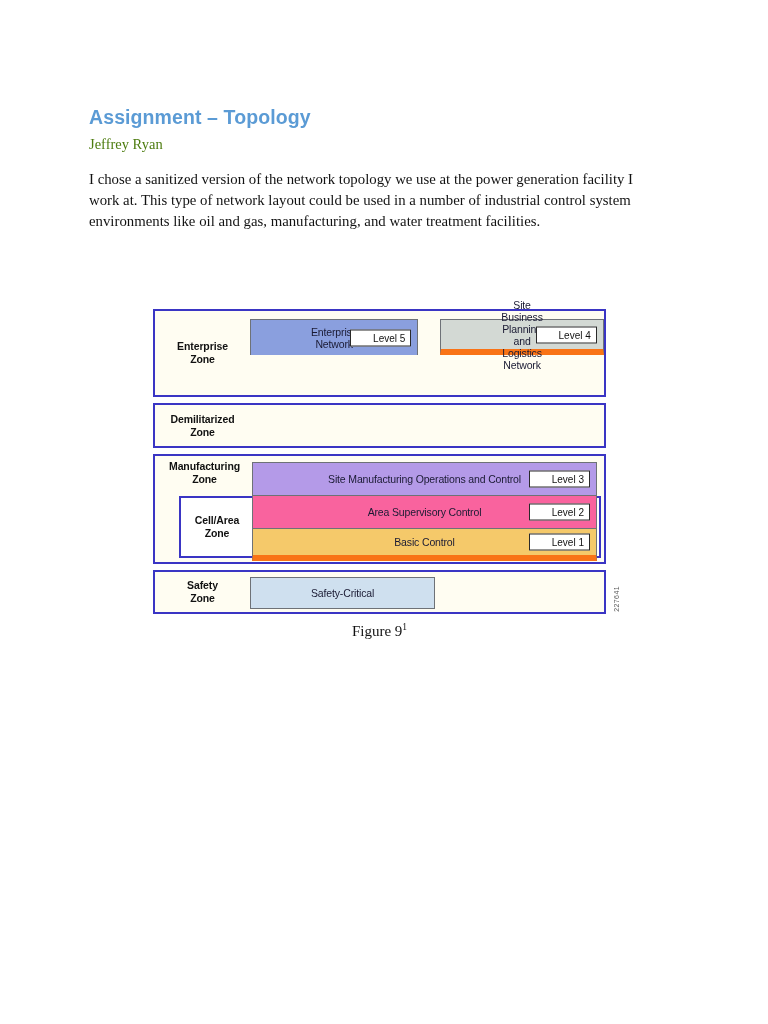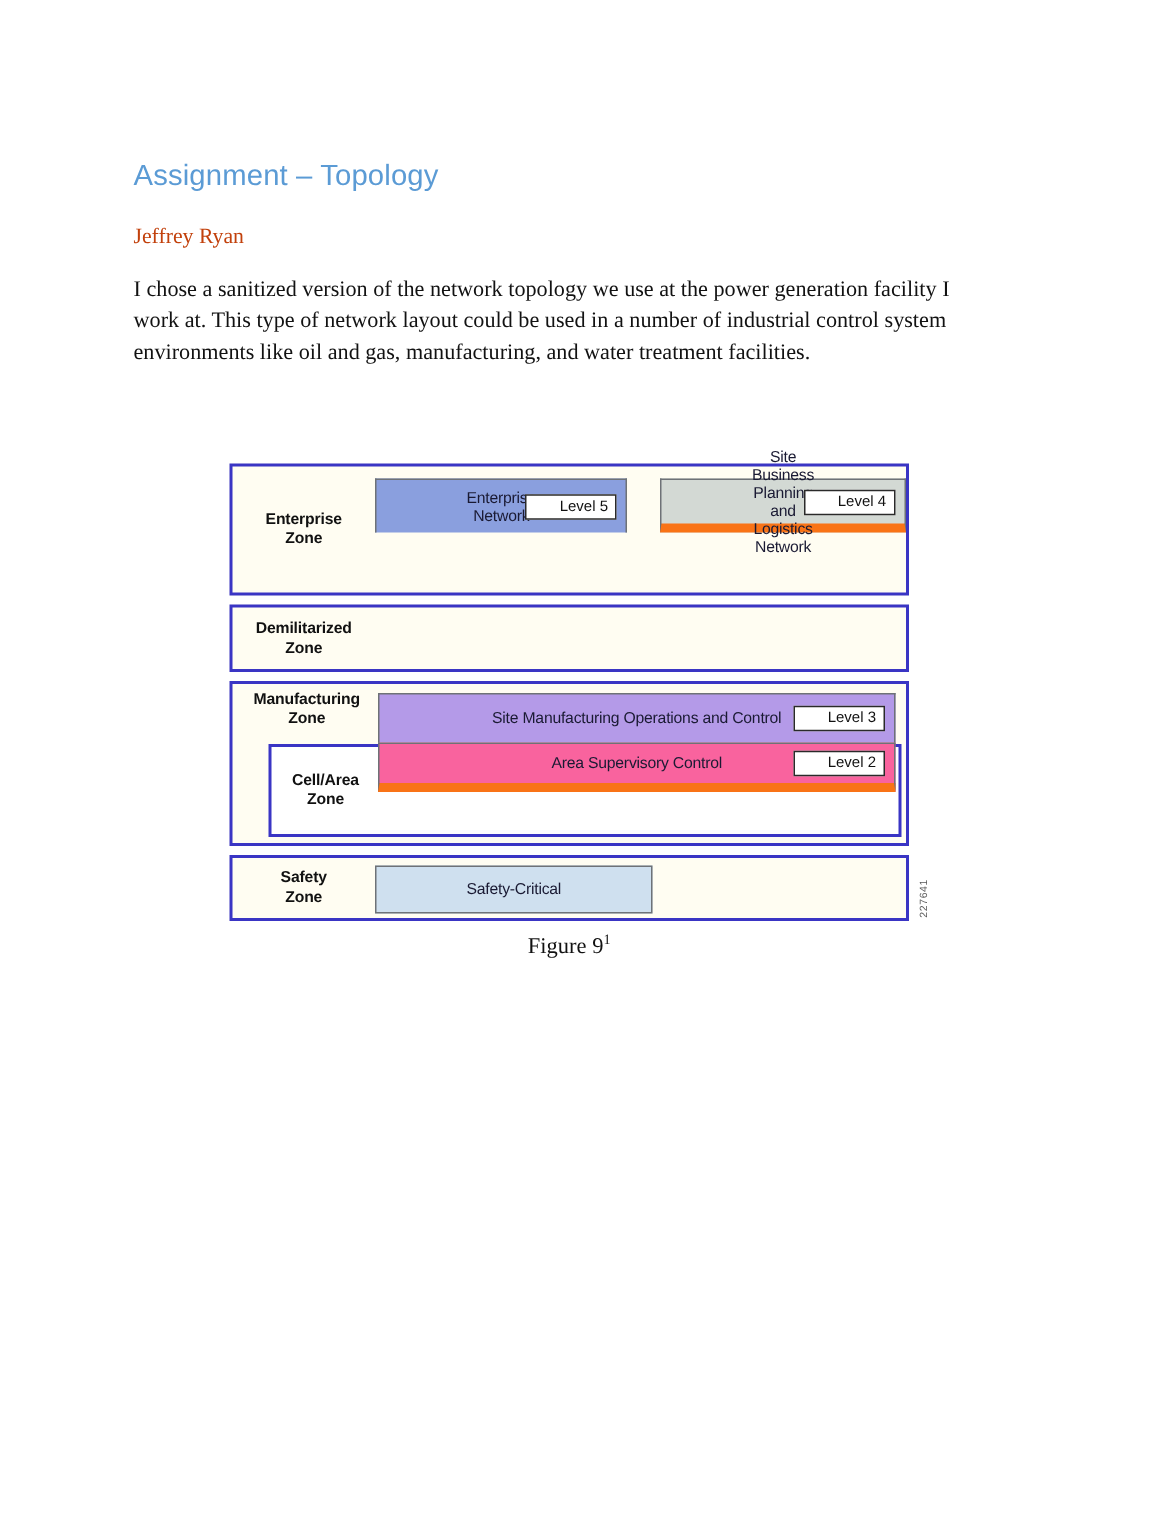--- a/index.html
+++ b/index.html
@@ -29,31 +29,31 @@
     position: absolute;
     left: 89px;
     top: 105px;
     width: 565px;
   }
 
   
   .doc-title {
     font-family: "Liberation Sans", "DejaVu Sans", sans-serif;
     font-size: 19.5px;
-    font-weight: 400;
+    font-weight: 700;
     color: #5b9bd5;
     letter-spacing: 0.1px;
-    margin: 0 0 20px 0;
+    margin: 0 0 6px 0;
     line-height: 1.25;
   }
 
   .byline {
     font-family: "Liberation Serif", "DejaVu Serif", serif;
     font-size: 14.5px;
-    color: #c2410c;
+    color: #4d7c0f;
     margin: 0 0 15px 0;
     line-height: 1.3;
   }
 
   .para {
     font-family: "Liberation Serif", "DejaVu Serif", serif;
     font-size: 14.8px;
     color: #121212;
     line-height: 1.42;
     margin: 0 0 14px 0;
@@ -320,20 +320,24 @@
 
           <div class="mz-bands-over">
             <div class="band" style="background:#b49ae8;">
               <span class="band-text">Site Manufacturing Operations and Control</span>
               <span class="level-badge">Level 3</span>
             </div>
             <div class="band" style="background:#f9639e;">
               <span class="band-text">Area Supervisory Control</span>
               <span class="level-badge">Level 2</span>
             </div>
+            <div class="band" style="background:#f5c96a;">
+              <span class="band-text">Basic Control</span>
+              <span class="level-badge">Level 1</span>
+            </div>
           </div>
 
         </div>
       </div>
 
       <div class="zone zone--safety">
         <div class="zone-label">
           <span>
             <span>Safety</span><br>
             <span>Zone</span>

